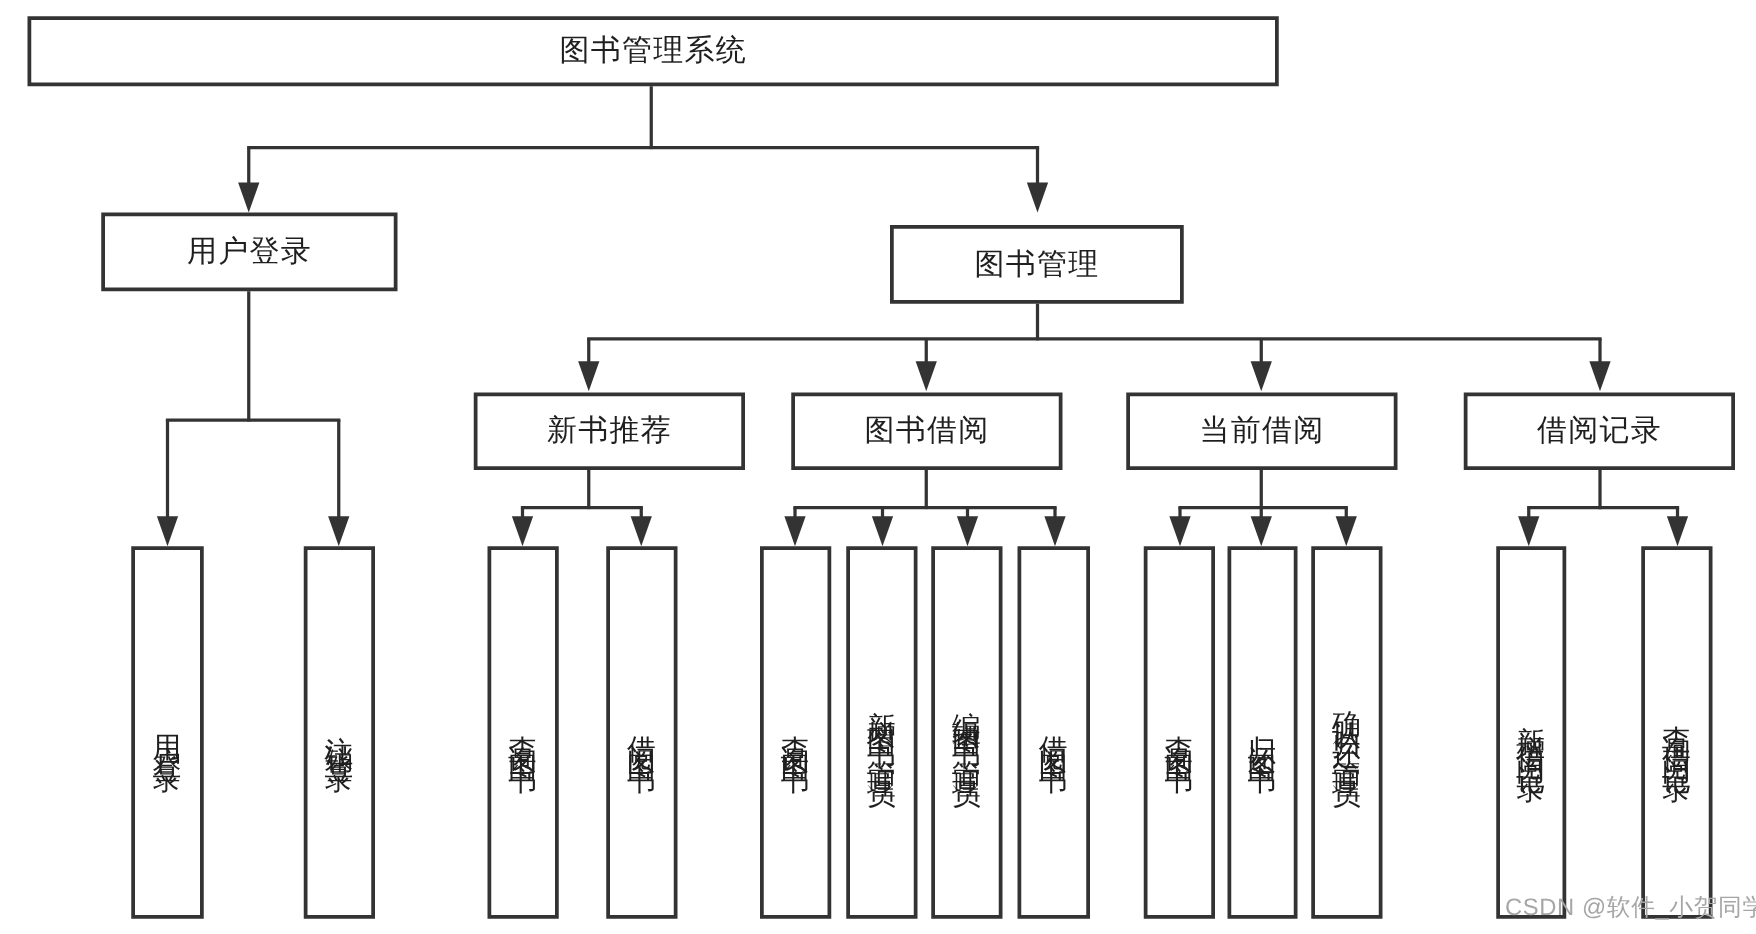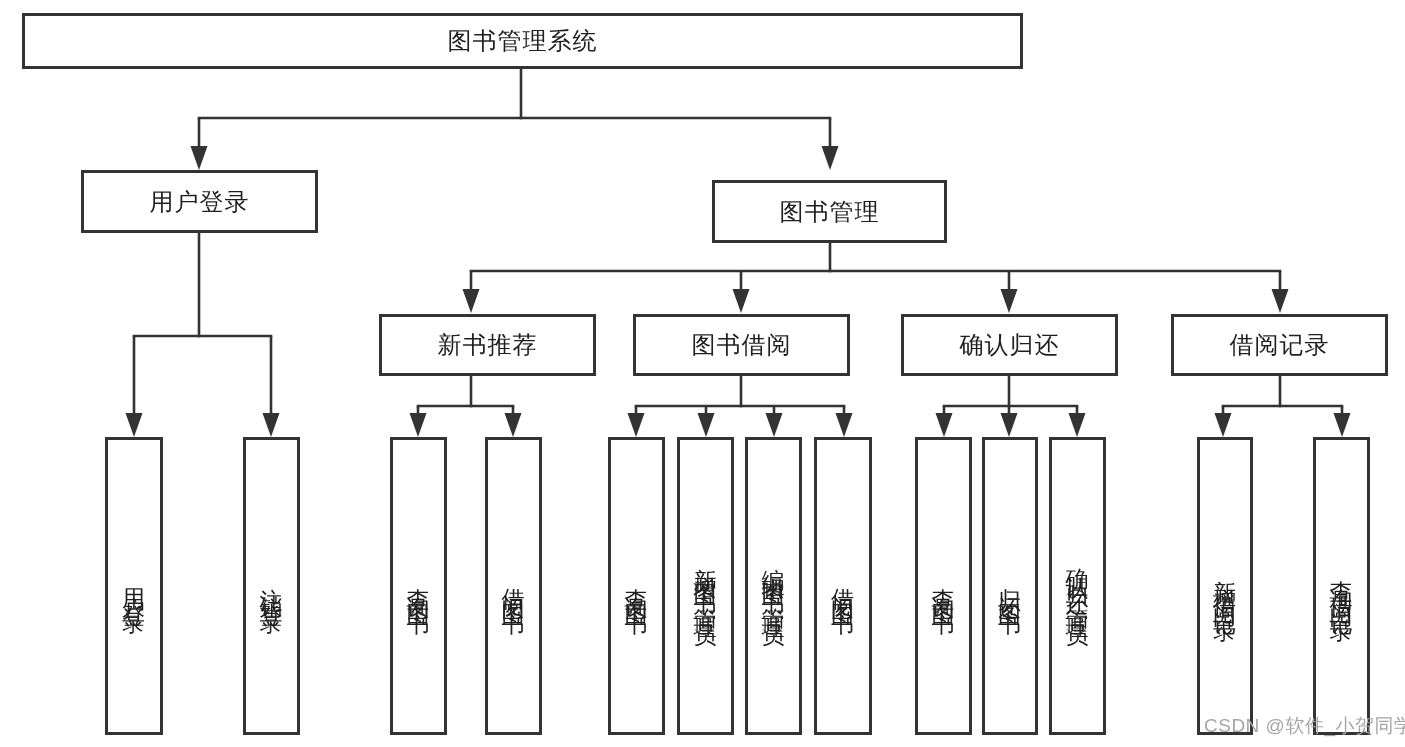--- a/index.html
+++ b/index.html
@@ -100,21 +100,21 @@
     <span class="hlabel">图书管理</span>
   </div>
 
   <div class="box" style="left:379px;top:314px;width:217px;height:62px;">
     <span class="hlabel">新书推荐</span>
   </div>
   <div class="box" style="left:633px;top:314px;width:217px;height:62px;">
     <span class="hlabel">图书借阅</span>
   </div>
   <div class="box" style="left:901px;top:314px;width:217px;height:62px;">
-    <span class="hlabel">确认归还</span>
+    <span class="hlabel">当前借阅</span>
   </div>
   <div class="box" style="left:1171px;top:314px;width:217px;height:62px;">
     <span class="hlabel">借阅记录</span>
   </div>
 
   <div class="box" style="left:105px;top:437px;width:58px;height:298px;">
     <span class="vlabel">用户登录</span>
   </div>
   <div class="box" style="left:243px;top:437px;width:57px;height:298px;">
     <span class="vlabel">注销登录</span>

